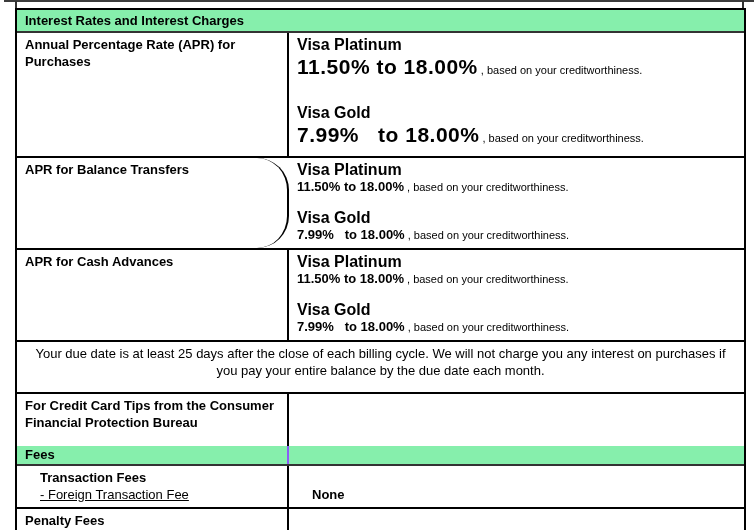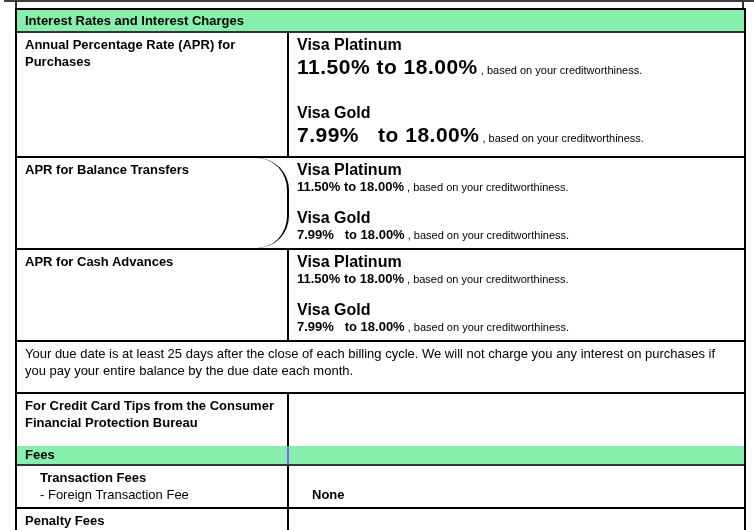--- a/index.html
+++ b/index.html
@@ -67,25 +67,25 @@
 
   .product-name { font-weight: bold; font-size: 16px; line-height: 17px; }
   .rate-line { font-size: 13px; line-height: 17px; }
   .rate { font-weight: bold; white-space: pre-wrap; }
   .suffix { font-weight: normal; font-size: 11px; white-space: pre-wrap; }
   .gap-big   { margin-bottom: 20px; }
   .gap-small { margin-bottom: 13px; }
   .big-line { font-size: 21px; line-height: 27px; }
   .big-line .rate { font-size: 21px; letter-spacing: 0.5px; }
 
-  .plain-text { font-weight: normal; }
+  .plain-text { font-weight: normal; text-align: center; }
   .bold-text { font-weight: bold; }
 
   .fee-group-label { font-weight: bold; line-height: 17px; }
-  .fee-item-label { font-weight: normal; line-height: 17px; }
+  .fee-item-label { font-weight: normal; line-height: 17px; text-decoration: underline; }
   .line-spacer { height: 17px; }
   .fee-value-line { line-height: 17px; font-weight: normal; }
   .fee-value-line .bold-val { font-weight: bold; }
 </style>
 </head>
 <body>
 
 <div class="page">
   <div class="top-rule"></div>
   <div class="stub stub-left"></div>

